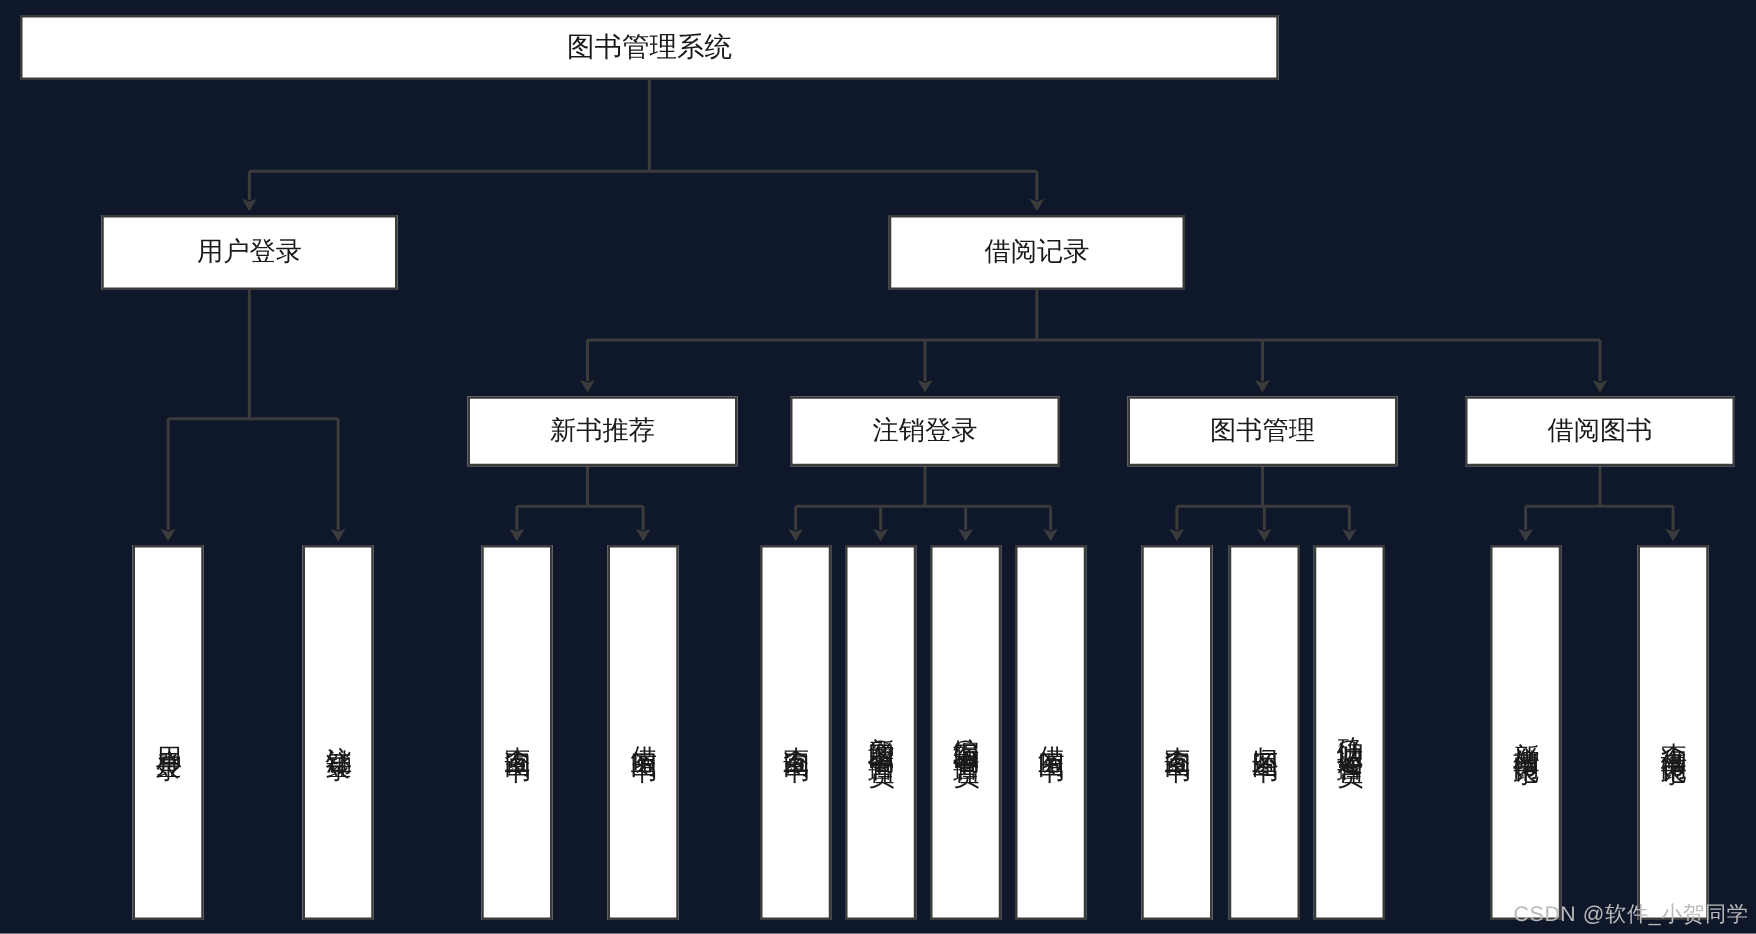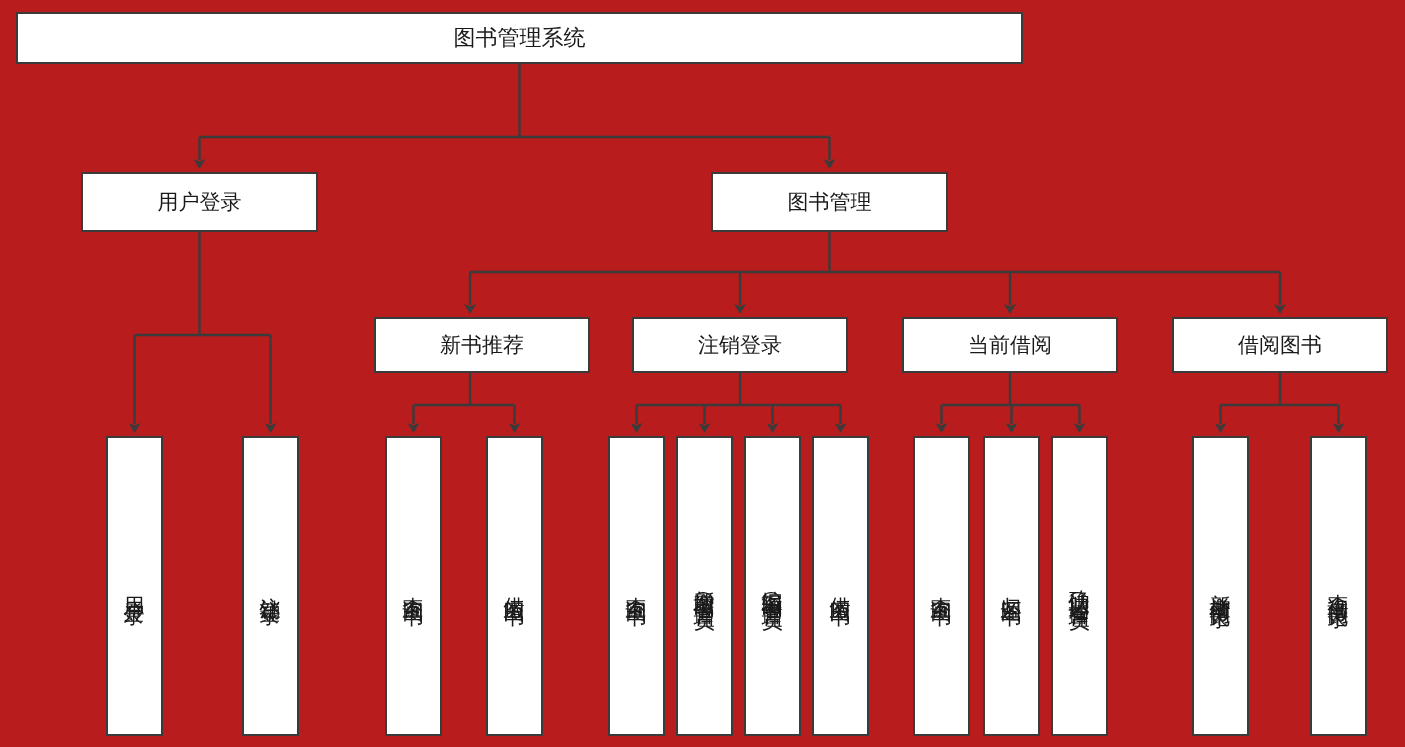--- a/index.html
+++ b/index.html
@@ -7,21 +7,21 @@
     padding: 0;
     background: #ffffff;
   }
   body {
     font-family: "Liberation Sans", "DejaVu Sans", sans-serif;
   }
   #canvas {
     position: relative;
     width: 1405px;
     height: 747px;
-    background: #b91c1c;
+    background: #0f172a;
     overflow: hidden;
   }
   svg#wires {
     position: absolute;
     left: 0;
     top: 0;
     width: 1405px;
     height: 747px;
     pointer-events: none;
   }
@@ -117,30 +117,30 @@
   </svg>
 
   <div id="node-layer">
       <div class="node horiz root" style="left: 16px; top: 12px; width: 1007px; height: 52px;">
         <span class="label">图书管理系统</span>
       </div>
       <div class="node horiz" style="left: 81px; top: 172px; width: 237px; height: 60px;">
         <span class="label">用户登录</span>
       </div>
       <div class="node horiz" style="left: 711px; top: 172px; width: 237px; height: 60px;">
-        <span class="label">图书管理</span>
+        <span class="label">借阅记录</span>
       </div>
       <div class="node horiz" style="left: 362px; top: 317px; width: 216px; height: 56px; margin-left: 12px;">
         <span class="label">新书推荐</span>
       </div>
       <div class="node horiz" style="left: 632px; top: 317px; width: 216px; height: 56px;">
         <span class="label">注销登录</span>
       </div>
       <div class="node horiz" style="left: 902px; top: 317px; width: 216px; height: 56px;">
-        <span class="label">当前借阅</span>
+        <span class="label">图书管理</span>
       </div>
       <div class="node horiz" style="left: 1172px; top: 317px; width: 216px; height: 56px;">
         <span class="label">借阅图书</span>
       </div>
       <div class="node vert" style="left: 106px; top: 436px; width: 57px; height: 300px;">
         <span class="label">用户登录</span>
       </div>
       <div class="node vert" style="left: 242px; top: 436px; width: 57px; height: 300px;">
         <span class="label">注销登录</span>
       </div>
@@ -172,13 +172,14 @@
         <span class="label">确认归还（管理员）</span>
       </div>
       <div class="node vert" style="left: 1192px; top: 436px; width: 57px; height: 300px;">
         <span class="label">新增借阅记录</span>
       </div>
       <div class="node vert" style="left: 1310px; top: 436px; width: 57px; height: 300px;">
         <span class="label">查询借阅记录</span>
       </div>
     </div>
 
+  <div class="watermark">CSDN @软件_小贺同学</div>
 </div>
 
 </body></html>

